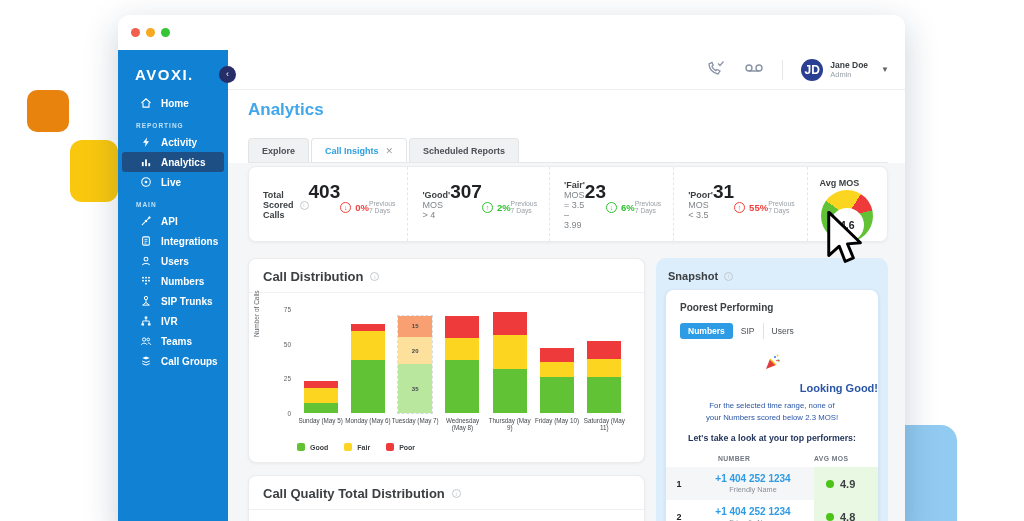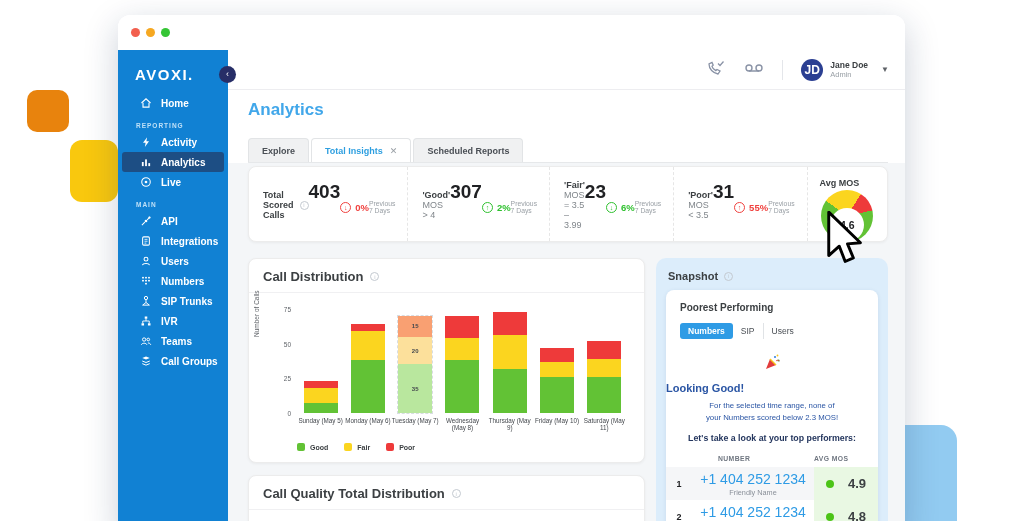--- a/index.html
+++ b/index.html
@@ -103,33 +103,33 @@
   .snap-title-row { display:flex; align-items:center; gap:6px; padding:2px 2px 8px; }
   .snap-title { font-size:11px; font-weight:bold; color:#3c4043; }
   .snap-card { background:#fff; border-radius:8px; box-shadow:0 1px 4px rgba(30,60,100,.10); height:260px; overflow:hidden; }
   .snap-card-title { font-size:10px; font-weight:bold; color:#3c4043; padding:12px 14px 10px; }
   .snap-tabs { display:flex; align-items:center; padding:0 14px 10px; }
   .snap-tab { font-size:8.5px; color:#4a4f55; padding:3px 8px; cursor:pointer; }
   .snap-tab.active { background:#2e9be5; color:#fff; font-weight:bold; border-radius:3px; }
   .snap-tab.sep { border-left:1px solid #e0e3e6; }
   .snap-emoji { text-align:center; margin-top:4px; }
   .snap-emoji svg { width:20px; height:20px; }
-  .snap-headline { text-align:left; font-size:11px; font-weight:bold; color:#2a55a4; margin-top:5px; }
+  .snap-headline { text-align:right; font-size:11px; font-weight:bold; color:#2a55a4; margin-top:5px; }
   .snap-msg { text-align:center; font-size:7.8px; color:#2a55a4; line-height:1.5; margin-top:6px; }
   .snap-cta { text-align:center; font-size:8.8px; font-weight:bold; color:#24365e; margin-top:10px; }
   .snap-table { margin-top:12px; }
   .snap-thead { display:flex; padding:0 0 5px; }
   .th-num { flex:1; font-size:6.8px; font-weight:bold; color:#6f7680; letter-spacing:.4px; padding-left:52px; }
   .th-mos { width:64px; font-size:6.8px; font-weight:bold; color:#6f7680; letter-spacing:.4px; }
   .snap-row { display:flex; align-items:stretch; height:33px; cursor:pointer; }
   .row-rank { width:26px; display:flex; align-items:center; justify-content:center; font-size:9px; font-weight:bold; color:#202124; }
   .row-mid { flex:1; display:flex; flex-direction:column; justify-content:center; align-items:center; }
-  .row-number { font-size:14px; font-weight:normal; color:#2e9be5; }
+  .row-number { font-size:10px; font-weight:bold; color:#2e9be5; }
   .row-name { font-size:7.3px; color:#8a9099; margin-top:1px; }
-  .row-mos { width:64px; background:#e9f8e3; display:flex; align-items:center; gap:14px; padding-left:12px; font-size:13px; font-weight:bold; color:#3c4043; }
+  .row-mos { width:64px; background:#e9f8e3; display:flex; align-items:center; gap:6px; padding-left:12px; font-size:11px; font-weight:bold; color:#3c4043; }
   .mos-dot { width:8px; height:8px; border-radius:50%; }
   .snap-row.shade .row-rank, .snap-row.shade .row-mid { background:#f5f6f8; }
 
   
   .cq-card { position:absolute; left:20px; top:425px; width:397px; height:120px; }
 
   
   .cursor { position:absolute; left:706px; top:196px; z-index:9; }
   .cursor svg { width:40px; height:54px; }
 </style>
@@ -303,21 +303,21 @@
       </div>
 
       <div class="content-bg"></div>
       <div class="page-title">Analytics</div>
 
       <div class="tabs">
         <div class="tab">
           <span>Explore</span>
         </div>
         <div class="tab active">
-          <span>Total Insights</span>
+          <span>Call Insights</span>
           <span class="tab-close">✕</span>
         </div>
         <div class="tab">
           <span>Scheduled Reports</span>
         </div>
       </div>
       <div class="tabline"></div>
 
       <div class="card stats-card">
         <div class="stat">

